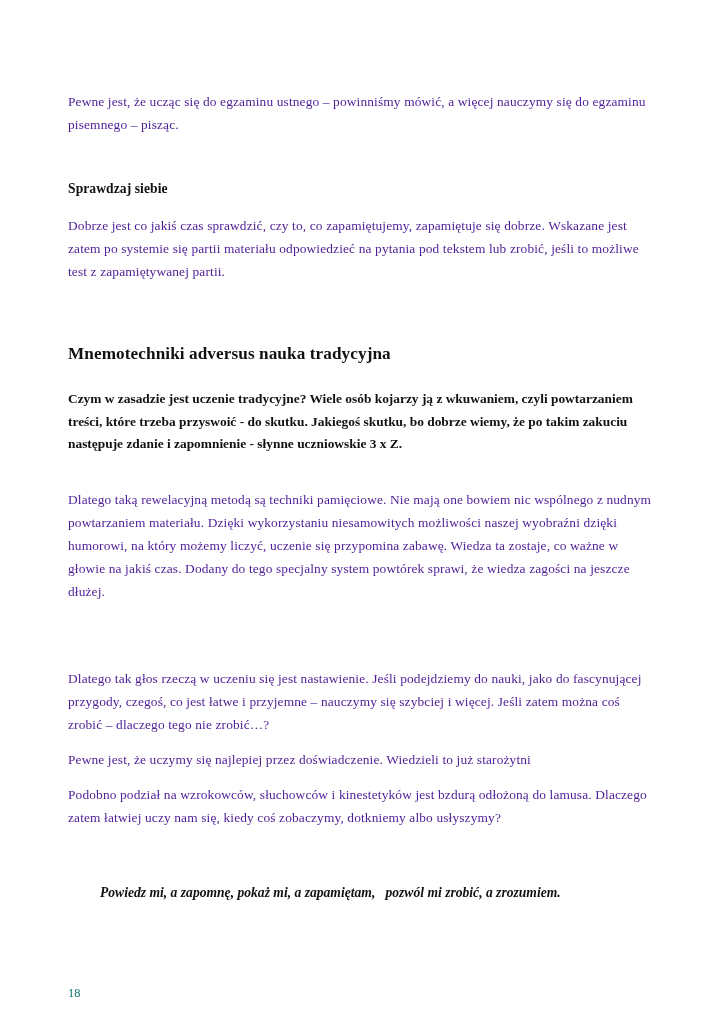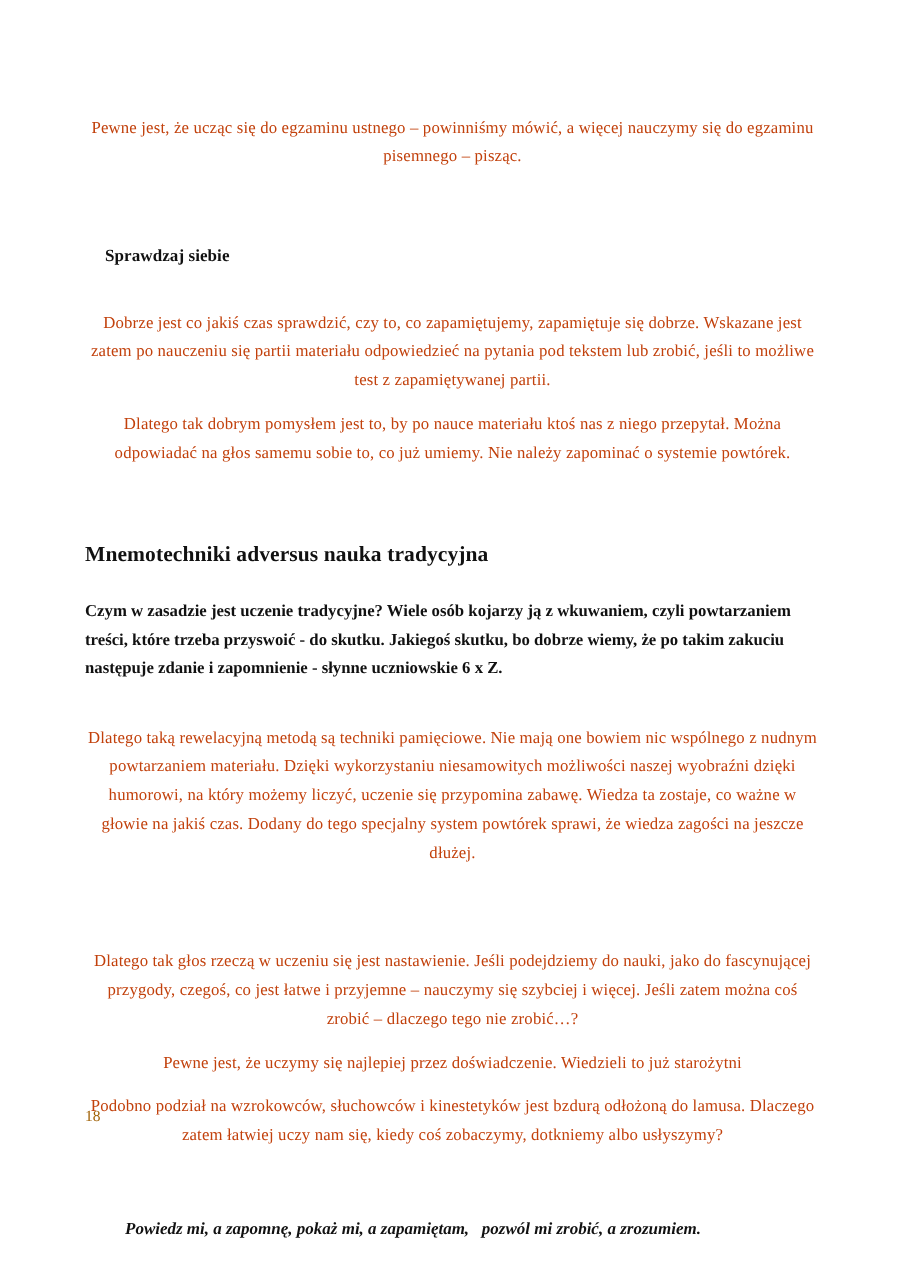--- a/index.html
+++ b/index.html
@@ -32,27 +32,27 @@
     left: 68px;
     top: 90px;
     width: 588px;
   }
 
   
   p.body-par {
     margin: 0 0 12px 0;
     font-size: 13.4px;
     line-height: 23px;
-    text-align: center;
-    color: #c2410c;
+    text-align: left;
+    color: #4c1d95;
     letter-spacing: 0.01em;
   }
 
   .sub-heading {
-    margin: 16px;
+    margin: 0;
     font-size: 13.6px;
     line-height: 22px;
     font-weight: bold;
     color: #111111;
     letter-spacing: 0.005em;
   }
 
   .section-heading {
     margin: 0;
     font-size: 17.2px;
@@ -87,53 +87,52 @@
   .sp-b { height: 14px; }   
   .sp-c { height: 46px; }   
   .sp-d { height: 21px; }   
   .sp-e { height: 32px; }   
   .sp-f { height: 52px; }   
   .sp-g { height: 40px; }   
 
   .page-number {
     position: absolute;
     left: 68px;
-    top: 885px;
+    top: 985px;
     font-size: 12.4px;
     line-height: 16px;
-    color: #a16207;
+    color: #0f766e;
     font-family: "Liberation Serif", "DejaVu Serif", serif;
   }
 </style>
 </head>
 <body>
 
 <div class="page">
 
   <div class="content">
 
     <p class="body-par">Pewne jest, że ucząc się do egzaminu ustnego – powinniśmy mówić, a więcej nauczymy się do egzaminu pisemnego – pisząc.</p>
 
     <div class="sp-a"></div>
 
     <h3 class="sub-heading">Sprawdzaj siebie</h3>
 
     <div class="sp-b"></div>
 
-    <p class="body-par">Dobrze jest co jakiś czas sprawdzić, czy to, co zapamiętujemy, zapamiętuje się dobrze. Wskazane jest zatem po nauczeniu się partii materiału odpowiedzieć na pytania pod tekstem lub zrobić, jeśli to możliwe test z zapamiętywanej partii.</p>
+    <p class="body-par">Dobrze jest co jakiś czas sprawdzić, czy to, co zapamiętujemy, zapamiętuje się dobrze. Wskazane jest zatem po systemie się partii materiału odpowiedzieć na pytania pod tekstem lub zrobić, jeśli to możliwe test z zapamiętywanej partii.</p>
 
-    <p class="body-par">Dlatego tak dobrym pomysłem jest to, by po nauce materiału ktoś nas z niego przepytał. Można odpowiadać na głos samemu sobie to, co już umiemy. Nie należy zapominać o systemie powtórek.</p>
 
     <div class="sp-c"></div>
 
     <h2 class="section-heading">Mnemotechniki adversus nauka tradycyjna</h2>
 
     <div class="sp-d"></div>
 
-    <p class="bold-par">Czym w zasadzie jest uczenie tradycyjne? Wiele osób kojarzy ją z wkuwaniem, czyli powtarzaniem treści, które trzeba przyswoić - do skutku. Jakiegoś skutku, bo dobrze wiemy, że po takim zakuciu następuje zdanie i zapomnienie - słynne uczniowskie 6 x Z.</p>
+    <p class="bold-par">Czym w zasadzie jest uczenie tradycyjne? Wiele osób kojarzy ją z wkuwaniem, czyli powtarzaniem treści, które trzeba przyswoić - do skutku. Jakiegoś skutku, bo dobrze wiemy, że po takim zakuciu następuje zdanie i zapomnienie - słynne uczniowskie 3 x Z.</p>
 
     <div class="sp-e"></div>
 
 
     <p class="body-par">Dlatego taką rewelacyjną metodą są techniki pamięciowe. Nie mają one bowiem nic wspólnego z nudnym powtarzaniem materiału. Dzięki wykorzystaniu niesamowitych możliwości naszej wyobraźni dzięki humorowi, na który możemy liczyć, uczenie się przypomina zabawę. Wiedza ta zostaje, co ważne w głowie na jakiś czas. Dodany do tego specjalny system powtórek sprawi, że wiedza zagości na jeszcze dłużej.</p>
 
     <div class="sp-f"></div>
 
     <p class="body-par">Dlatego tak głos rzeczą w  uczeniu się jest nastawienie. Jeśli podejdziemy do nauki, jako do fascynującej przygody, czegoś, co jest łatwe i przyjemne – nauczymy się szybciej i więcej. Jeśli zatem można coś zrobić – dlaczego tego nie zrobić…?</p>
 

